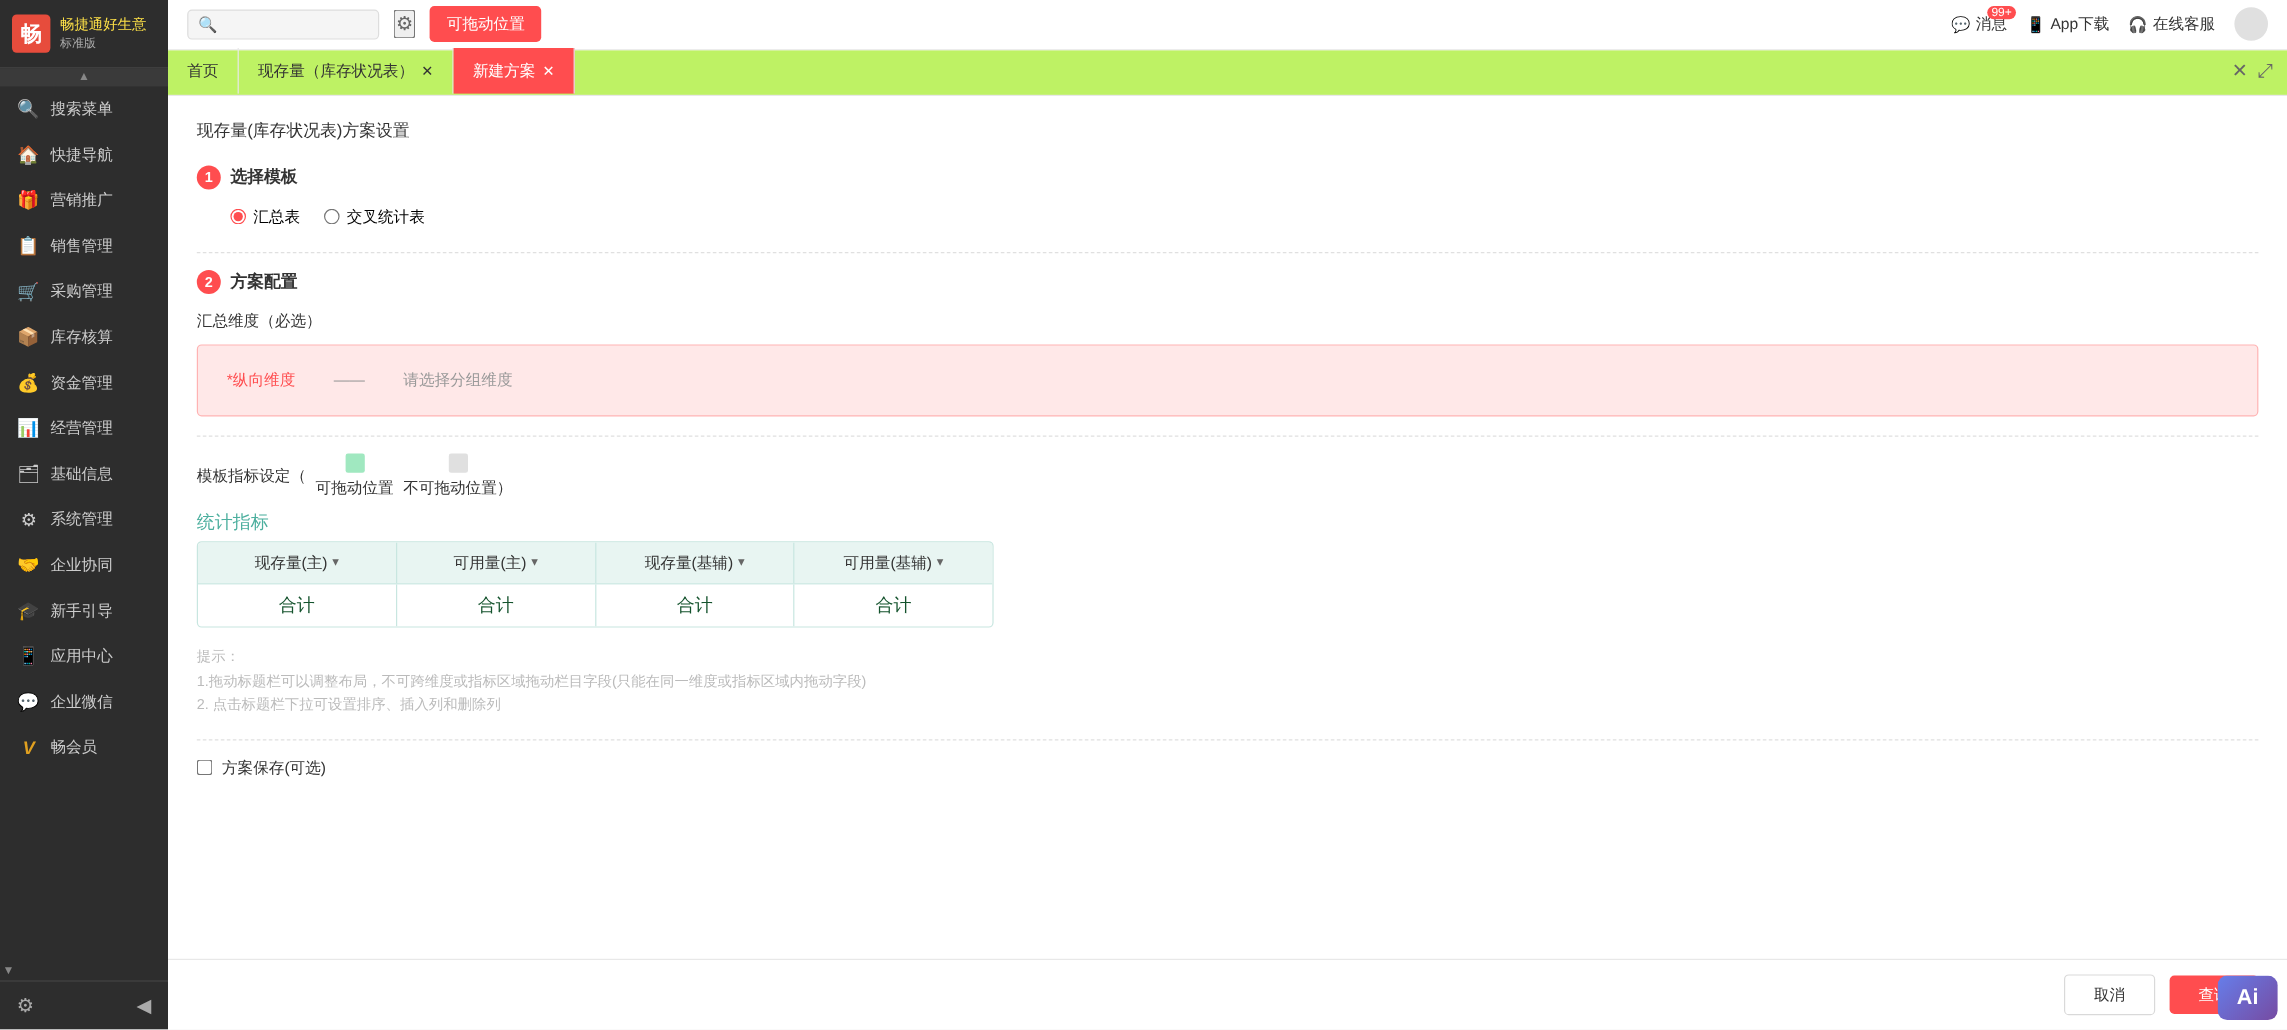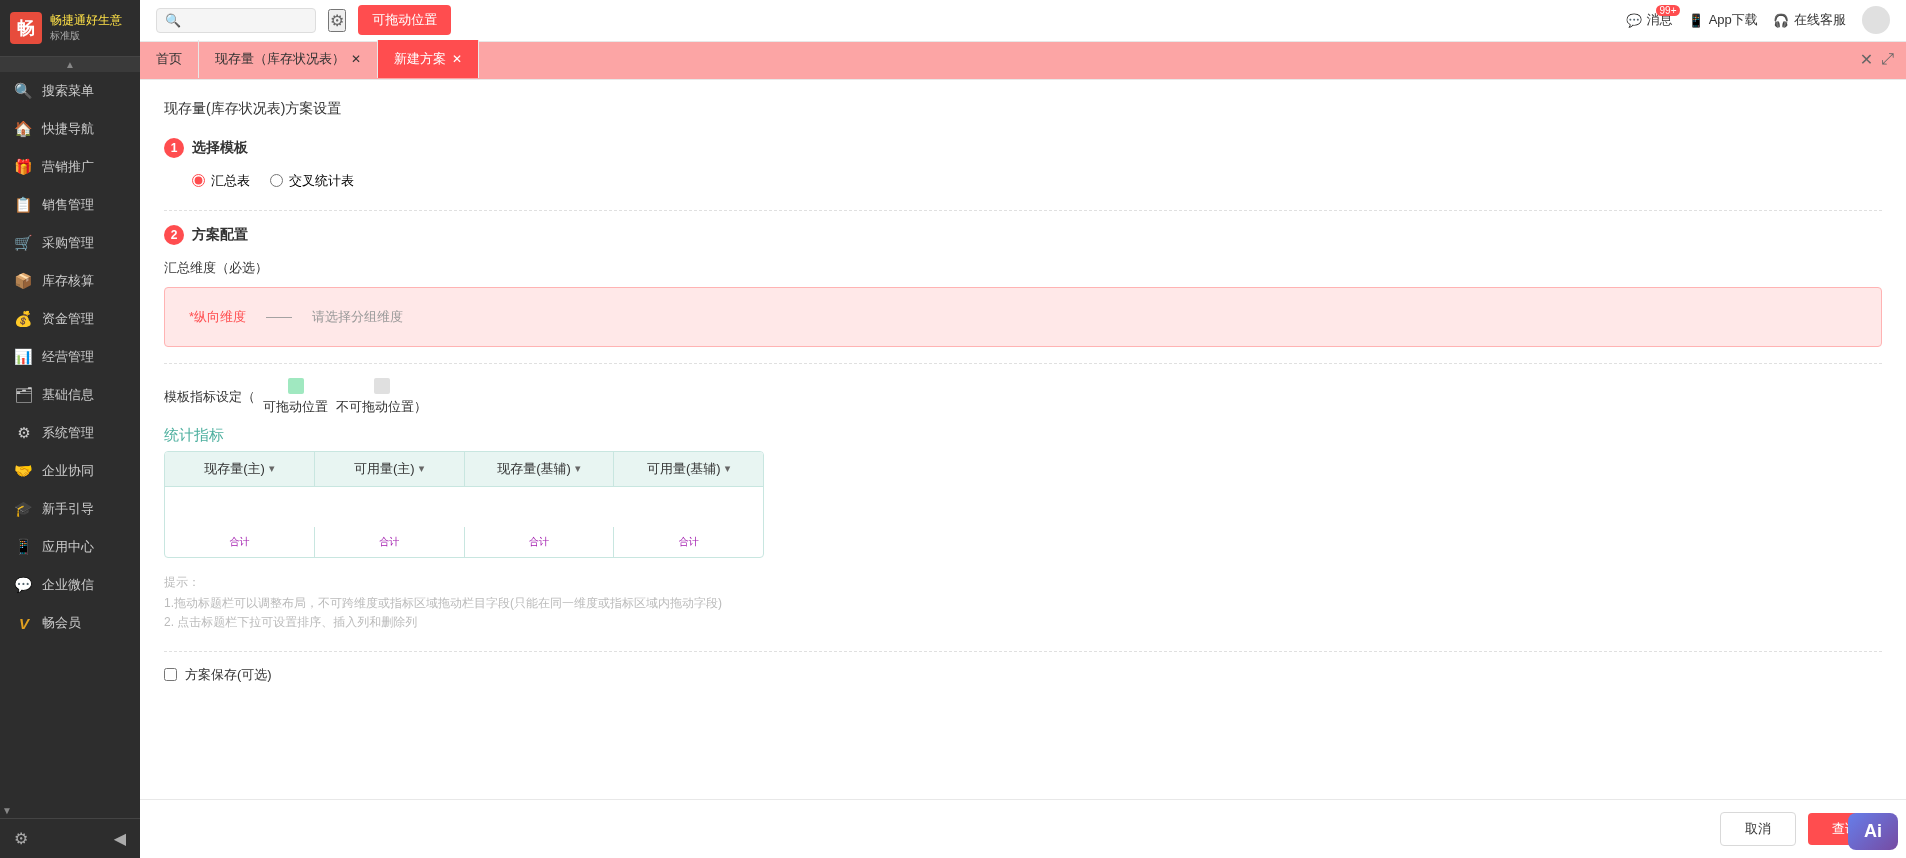--- a/index.html
+++ b/index.html
@@ -84,21 +84,21 @@
     }
     .topbar-msg { display: flex; align-items: center; gap: 4px; font-size: 13px; color: #333; cursor: pointer; position: relative; }
     .badge { background: #ff4d4f; color: white; font-size: 10px; border-radius: 8px; padding: 0 4px; position: absolute; top: -6px; right: -8px; }
     .topbar-app { display: flex; align-items: center; gap: 4px; font-size: 13px; color: #333; cursor: pointer; }
     .topbar-service { display: flex; align-items: center; gap: 4px; font-size: 13px; color: #333; cursor: pointer; }
     .topbar-user { display: flex; align-items: center; gap: 4px; }
     .user-avatar { width: 28px; height: 28px; border-radius: 50%; background: #e0e0e0; }
 
     
     .tabs-bar {
-      background: #fca5a5;
+      background: #bef264;
       border-bottom: 1px solid #e8e8e8;
       display: flex; align-items: center;
       padding: 0 0 2px 0;
       height: 38px;
     }
     .tab {
       display: flex; align-items: center; gap: 6px;
       padding: 0 16px;
       height: 38px;
       font-size: 13px;
@@ -145,21 +145,21 @@
     
     .config-label { font-size: 13px; color: #333; margin-bottom: 10px; margin-left: 0; }
 
     
     .dimension-box {
       background: #ffe8e8;
       border: 1px solid #ffb3b3;
       border-radius: 4px;
       padding: 20px 24px;
       margin-bottom: 16px;
-      display: flex; align-items: center; gap: 12px;
+      display: flex; align-items: center; gap: 24px;
     }
     .dimension-required { color: #ff4d4f; font-size: 13px; }
     .dimension-dash { color: #999; margin: 0 8px; }
     .dimension-placeholder { color: #999; font-size: 13px; }
 
     
     .metrics-config-label { font-size: 13px; color: #333; margin-bottom: 10px; display: flex; align-items: center; gap: 8px; }
     .drag-indicator {
       display: inline-flex; align-items: center; gap: 4px; flex-direction: column;
     }
@@ -170,21 +170,21 @@
       width: 16px; height: 16px; background: #e0e0e0; border-radius: 2px; display: inline-block;
     }
 
     
     .stats-section { margin-bottom: 8px; }
     .stats-title { color: #4caf9e; font-size: 15px; margin-bottom: 6px; }
     .stats-table {
       border: 1px solid #c8e6e0;
       border-radius: 4px;
       overflow: hidden;
-      width: 600px;
+      width: 664px;
     }
     .stats-header {
       display: flex;
       background: #e8f5f2;
     }
     .stats-header-cell {
       flex: 1;
       padding: 8px 12px;
       text-align: center;
       font-size: 13px;
@@ -195,24 +195,23 @@
     .stats-header-cell:last-child { border-right: none; }
     .stats-header-cell .chevron { font-size: 11px; color: #666; }
     .stats-body-row {
       display: flex;
       border-top: 1px solid #c8e6e0;
     }
     .stats-body-cell {
       flex: 1;
       padding: 8px 12px;
       text-align: center;
-      font-size: 10px;
-      color: #a21caf;
+      font-size: 15px;
+      color: #14532d;
       border-right: 1px solid #c8e6e0;
-      margin-top: 40px;
     }
     .stats-body-cell:last-child { border-right: none; }
 
     
     .hint-box { margin: 16px 0; }
     .hint-title { font-size: 12px; color: #bbb; margin-bottom: 4px; }
     .hint-item { font-size: 12px; color: #bbb; margin-bottom: 2px; }
 
     
     .save-option { display: flex; align-items: center; gap: 8px; font-size: 13px; color: #333; }

